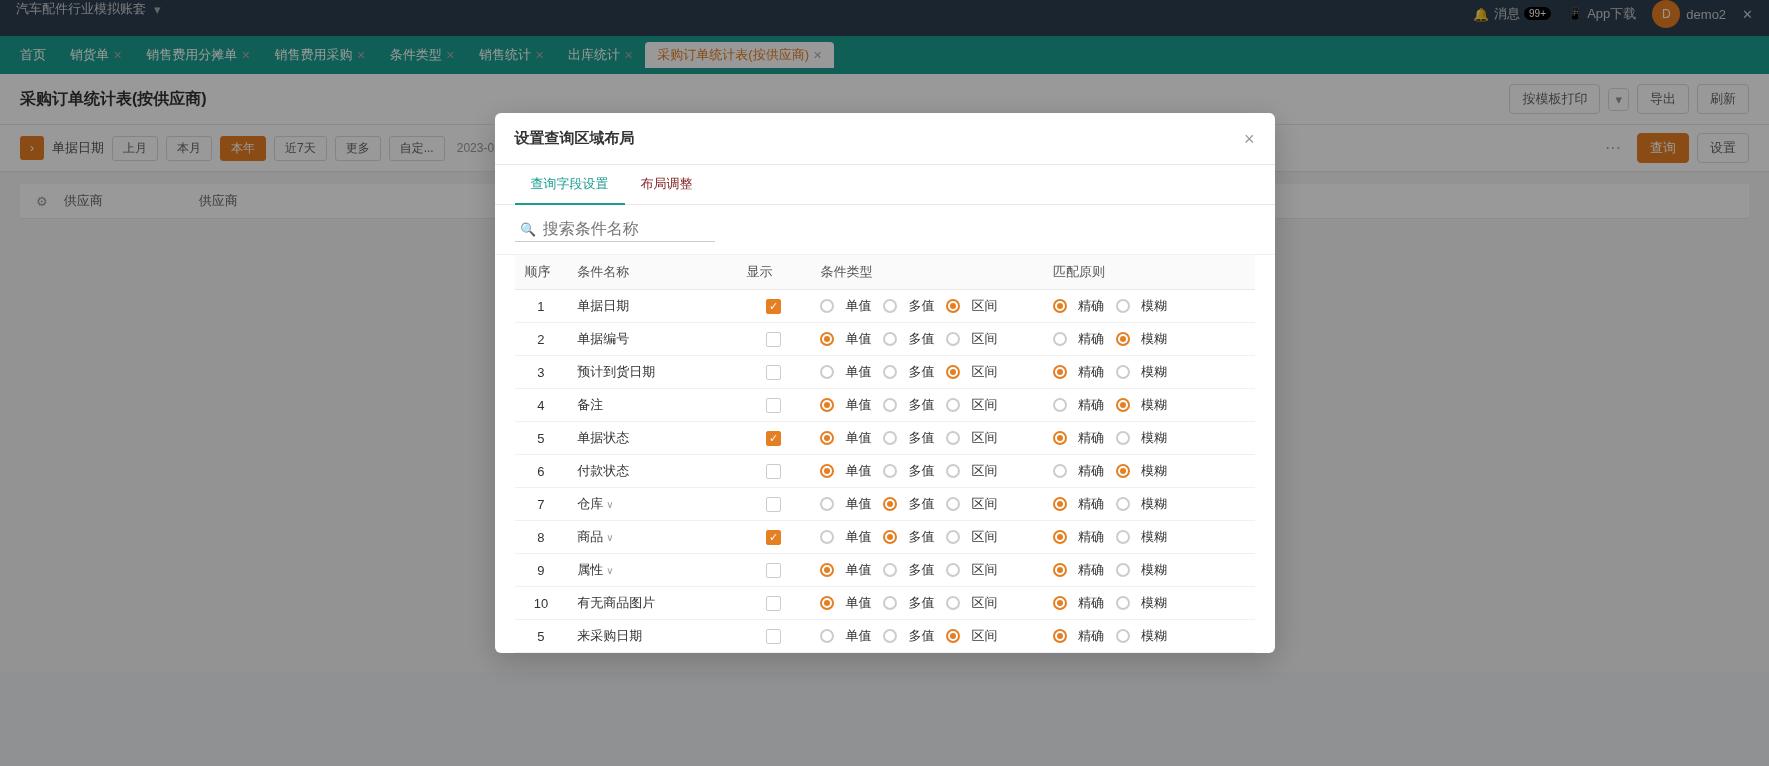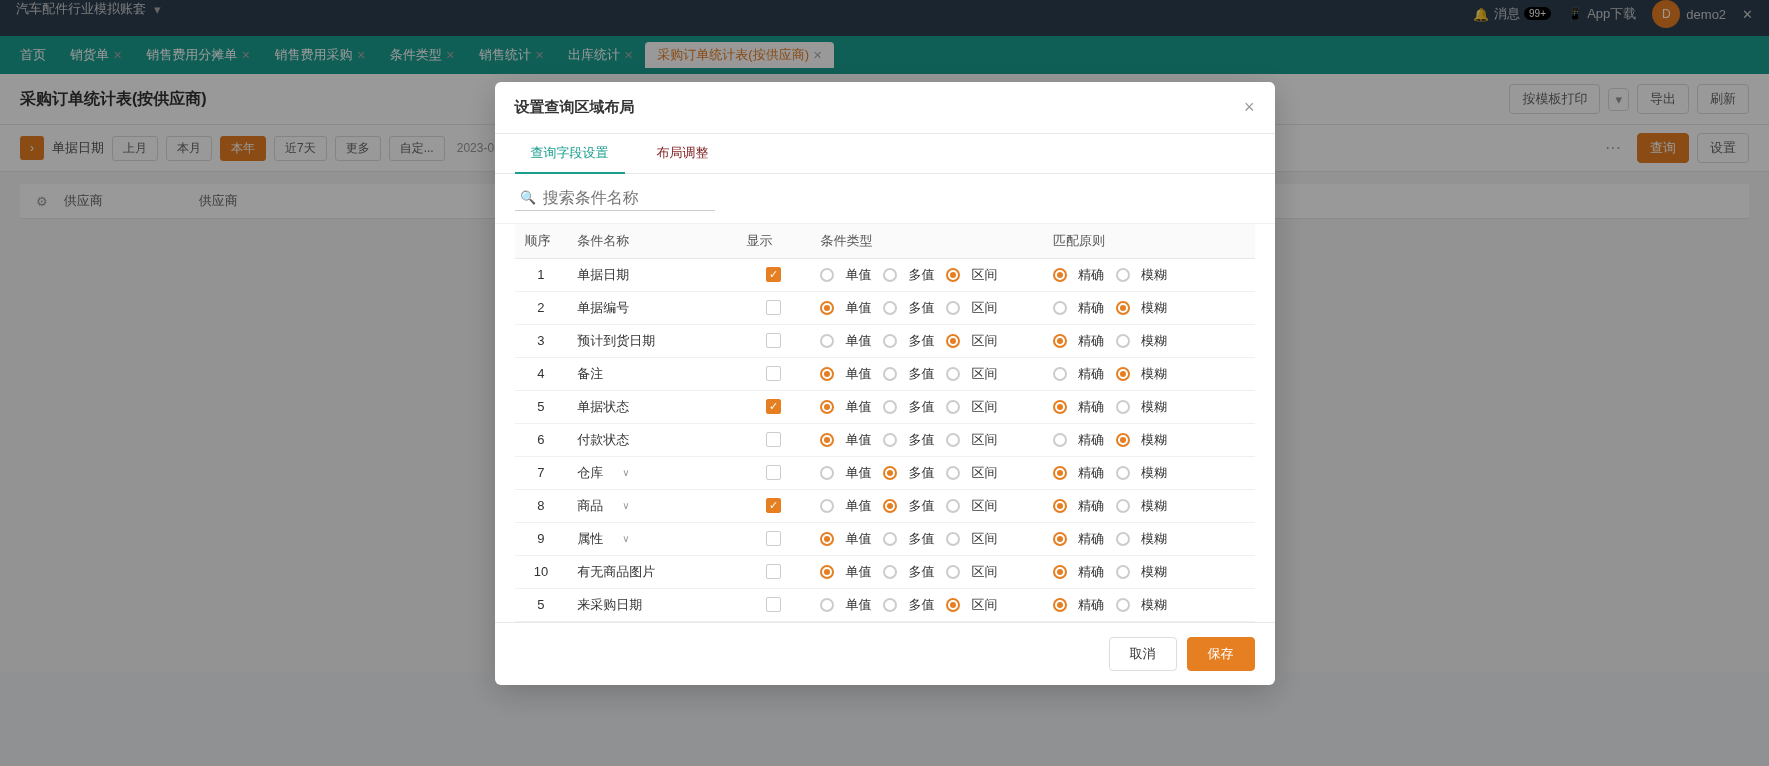--- a/index.html
+++ b/index.html
@@ -141,21 +141,21 @@
       justify-content: space-between;
     }
     .dialog-title { font-size: 15px; font-weight: bold; color: #333; }
     .dialog-close { cursor: pointer; color: #999; font-size: 18px; line-height: 1; }
 
     
     .dialog-tabs {
       display: flex;
       padding: 0 20px;
       border-bottom: 1px solid #e8e8e8;
-      gap: 16px;
+      gap: 0;
     }
     .dialog-tab {
       padding: 10px 16px;
       cursor: pointer;
       font-size: 13px;
       color: #7f1d1d;
       border-bottom: 2px solid transparent;
       margin-bottom: -1px;
     }
     .dialog-tab.active { color: #1a9e8f; border-bottom-color: #1a9e8f; font-weight: 500; }
@@ -257,21 +257,21 @@
       padding: 14px 20px;
       border-top: 1px solid #e8e8e8;
       display: flex;
       justify-content: flex-end;
       gap: 10px;
     }
     .btn-cancel { background: #fff; color: #333; border: 1px solid #ddd; padding: 7px 20px; border-radius: 4px; cursor: pointer; font-size: 13px; }
     .btn-save { background: #e67e22; color: #fff; border: 1px solid #e67e22; padding: 7px 20px; border-radius: 4px; cursor: pointer; font-size: 13px; }
 
     .order-num { color: #1a9e8f; text-align: center; }
-    .name-with-arrow { display: flex; align-items: center; gap: 19px; }
+    .name-with-arrow { display: flex; align-items: center; gap: 3px; }
     .chevron { font-size: 10px; color: #999; }
 
     
     .dialog-table-wrap::-webkit-scrollbar { width: 6px; }
     .dialog-table-wrap::-webkit-scrollbar-track { background: #f5f5f5; }
     .dialog-table-wrap::-webkit-scrollbar-thumb { background: #ccc; border-radius: 3px; }
   </style>
 </head>
 <body>
 
@@ -821,18 +821,14 @@
       <div class="radio-circle "></div>
       <span>模糊</span>
     </label>
       </div>
     </td>
   </tr>
           </tbody>
       </table>
     </div>
 
-    <div class="dialog-footer">
-      <button class="btn-cancel">取消</button>
-      <button class="btn-save">保存</button>
-    </div>
   </div>
 </div>
 
 </body></html>

